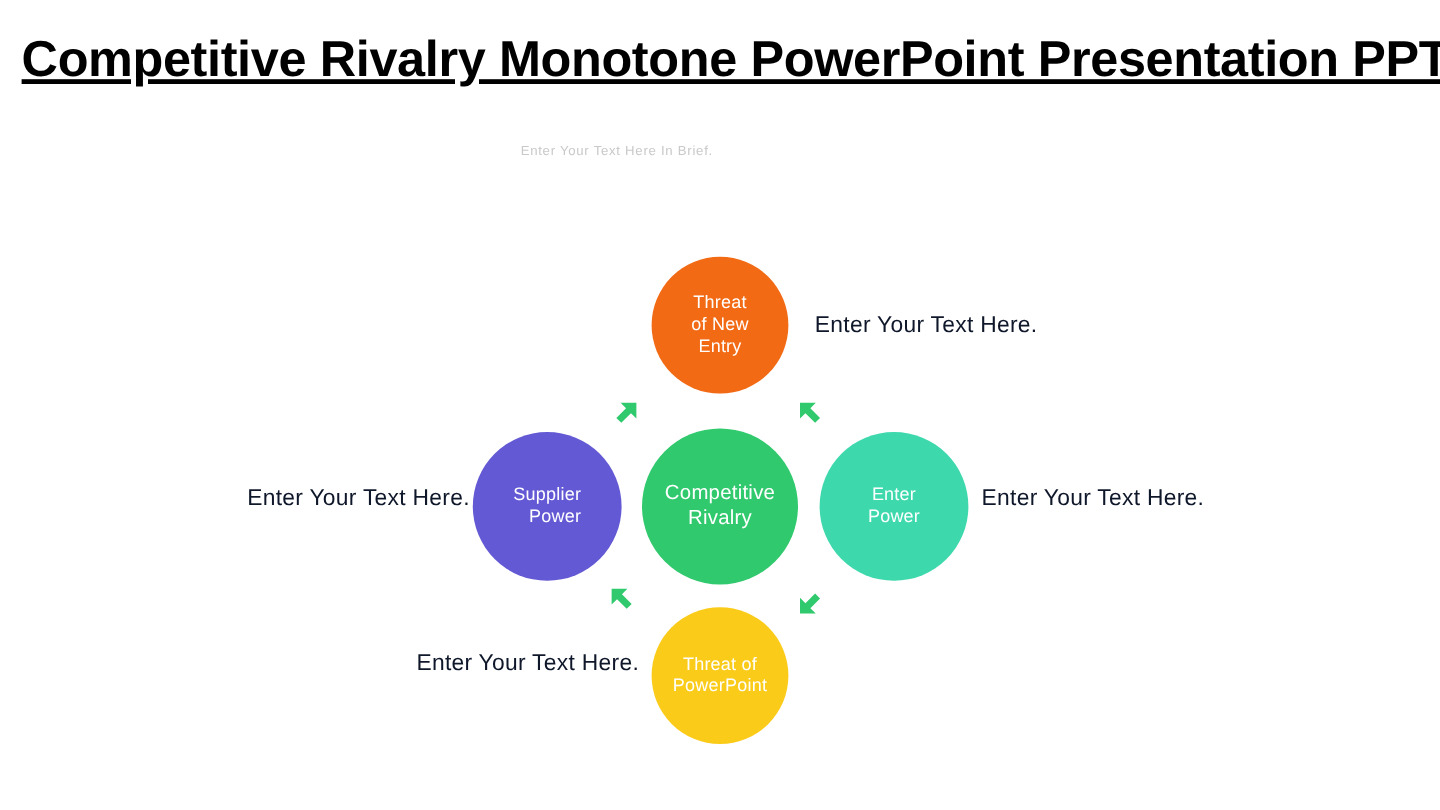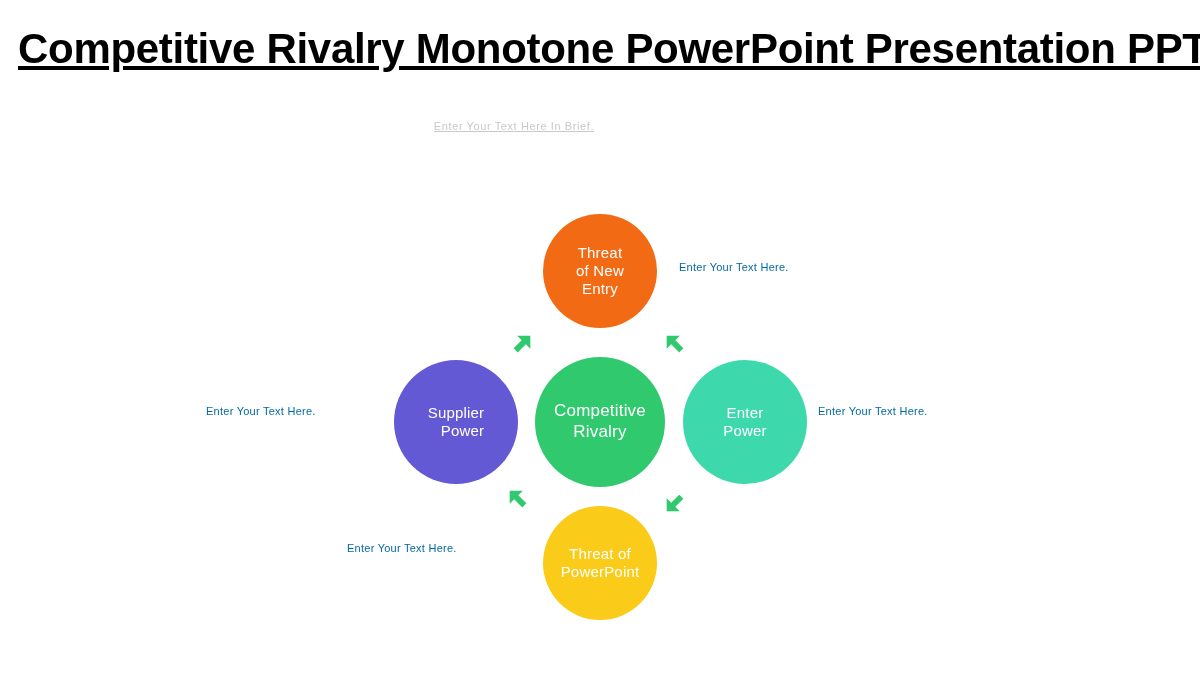--- a/index.html
+++ b/index.html
@@ -39,21 +39,20 @@
   
   .slide-subtitle {
     position: absolute;
     left: 0;
     top: 120px;
     width: 1028px;
     text-align: center;
     font-size: 11px;
     color: #c9c9c9;
     letter-spacing: 0.6px;
-    text-decoration: underline;
   }
 
   
   .diagram {
     position: absolute;
     left: 0;
     top: 150px;
     width: 1200px;
     height: 500px;
   }
@@ -137,22 +136,22 @@
   .arrow svg { display: block; width: 100%; height: 100%; }
 
   .arrow-tl { left: 505px; top: 181px; }
   .arrow-tr { left: 662px; top: 181px; }
   .arrow-bl { left: 505px; top: 336px; }
   .arrow-br { left: 662px; top: 336px; }
 
   
   .caption {
     position: absolute;
-    font-size: 11px;
-    color: #0369a1;
+    font-size: 19px;
+    color: #0f172a;
     letter-spacing: 0.25px;
     white-space: nowrap;
   }
   .caption-top-right   { left: 679px; top: 111px; }
   .caption-right       { left: 818px; top: 255px; }
   .caption-left        { left: 206px; top: 255px; }
   .caption-bottom-left { left: 347px; top: 392px; }
 </style>
 </head>
 <body>

